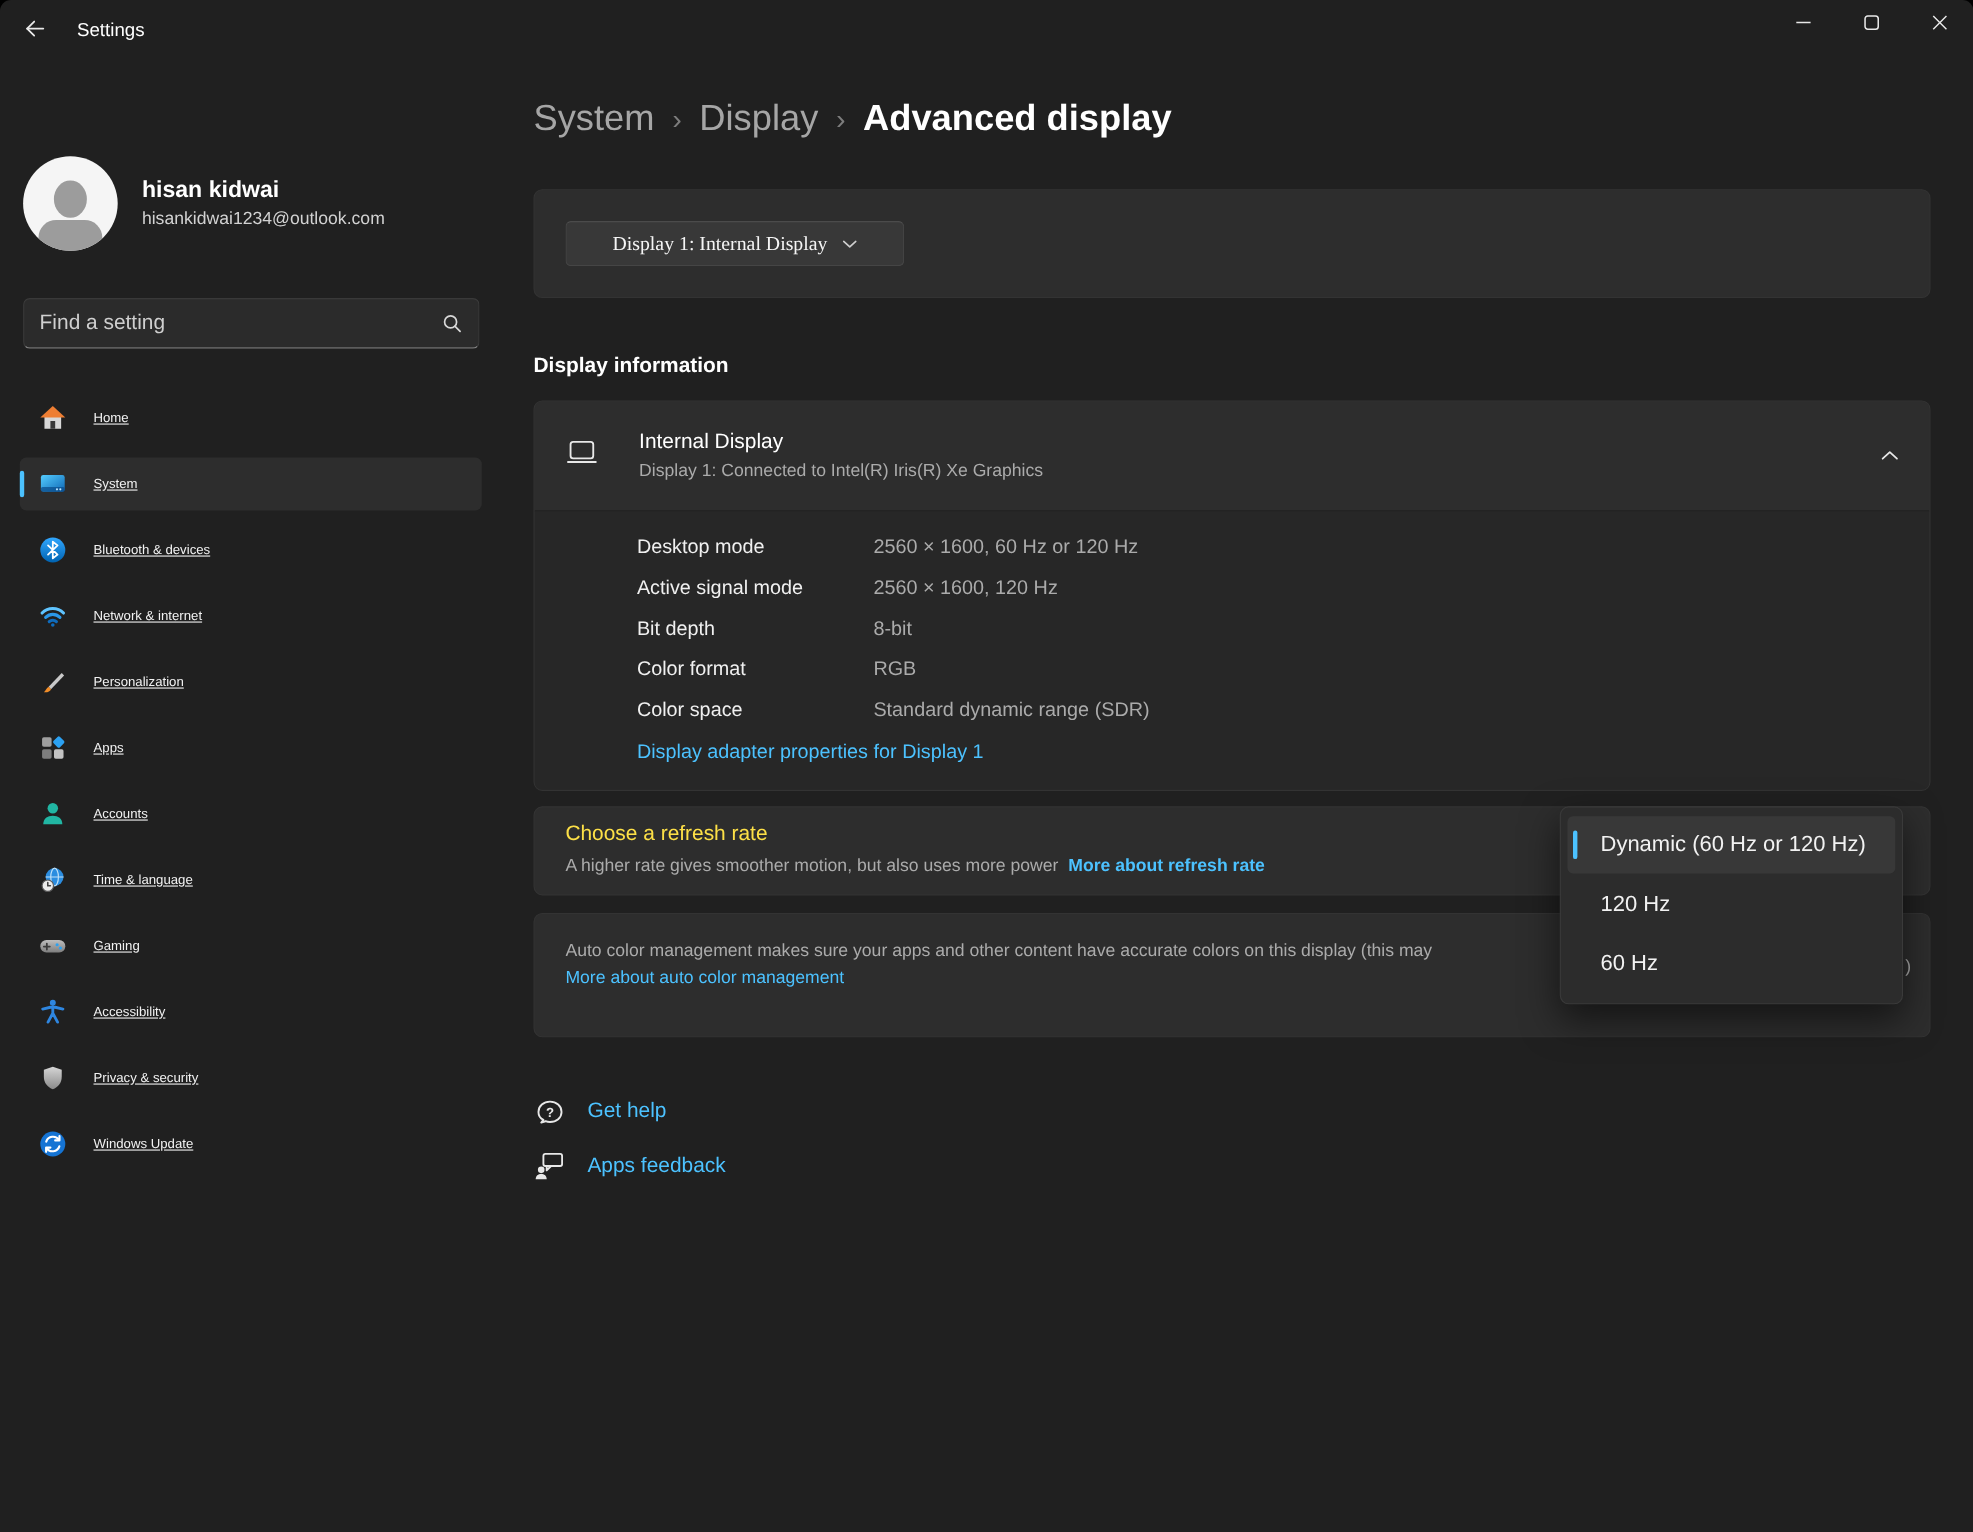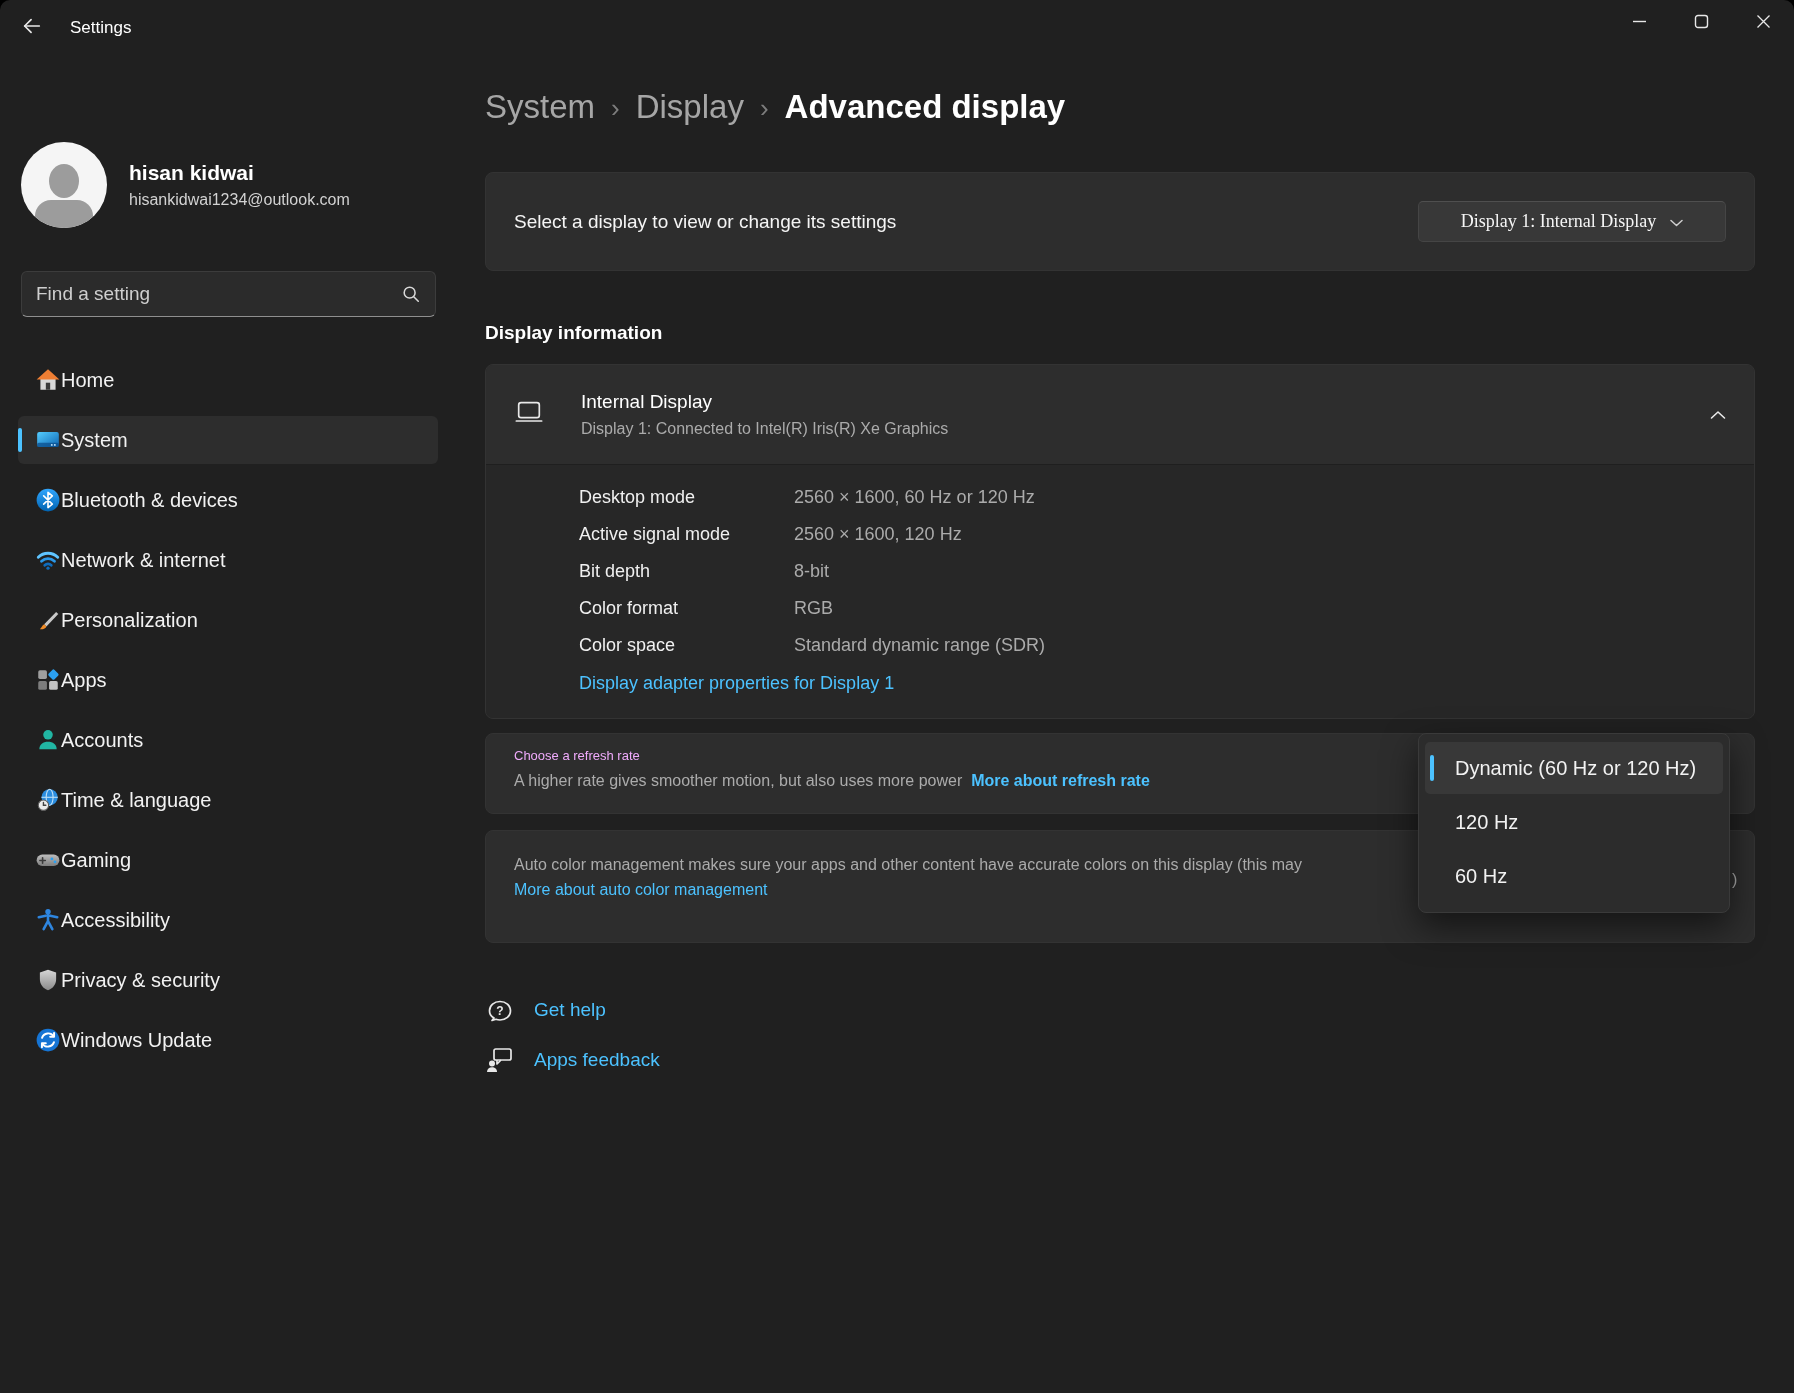--- a/index.html
+++ b/index.html
@@ -27,21 +27,21 @@
   .searchbox { position:absolute; top:215px; left:21px; width:415px; height:46px; background:#2b2b2b; border:1px solid #3c3c3c; border-bottom:1px solid #8f8f8f; border-radius:6px; display:flex; align-items:center; }
   .searchbox input { flex:1; background:transparent; border:none; outline:none; color:#e6e6e6; font-size:19px; padding:0 14px; font-family:"Liberation Sans", sans-serif; }
   .searchbox input::placeholder { color:#cfcfcf; opacity:1; }
   .search-ic { margin-right:14px; flex:none; display:flex; }
 
   .nav { position:absolute; top:300px; left:18px; width:420px; }
   .nav-item { position:relative; height:48px; margin-bottom:12px; border-radius:6px; display:flex; align-items:center; cursor:pointer; }
   .nav-item.selected { background:#2d2d2d; }
   .nav-item.selected::before { content:""; position:absolute; left:0; top:12px; width:4px; height:24px; border-radius:3px; background:var(--accent); }
   .nav-ic { width:26px; height:26px; margin-left:17px; flex:none; display:flex; align-items:center; justify-content:center; }
-  .nav-label { font-size:20px; color:#f2f2f2; }
+  .nav-label { margin-left:24px; font-size:12px; color:#f2f2f2;text-decoration:underline; }
 
   
   .main { position:absolute; left:460px; top:0; right:0; bottom:0; }
   .breadcrumb { position:absolute; left:25px; top:88px; display:flex; align-items:center; gap:16px; font-size:33px; }
   .crumb { color:#a6a6a6; cursor:pointer; }
   .crumb-sep { color:#7d7d7d; font-size:26px; padding-top:3px; }
   .crumb-current { color:#ffffff; font-weight:bold; }
 
   .card { position:absolute; left:25px; width:1270px; background:#2d2d2d; border:1px solid #333333; border-radius:8px; }
   .card1 { top:172px; height:99px; display:flex; align-items:center; padding:0 28px; }
@@ -56,21 +56,21 @@
   .card2-title-wrap { margin-left:37px; flex:1; }
   .card2-title { font-size:19px; color:#ffffff; }
   .card2-sub { font-size:16px; color:#ababab; margin-top:7px; }
   .card2-body { background:#272727; height:254px; padding-top:14px; }
   .detail-row { height:37px; display:flex; align-items:center; }
   .detail-label { width:215px; margin-left:93px; font-size:18px; color:#f0f0f0; }
   .detail-value { font-size:18px; color:#ababab; }
   .adapter-link { height:39px; display:flex; align-items:center; margin-left:93px; font-size:18px; color:var(--accent); cursor:pointer; }
 
   .card3 { top:733px; height:81px; padding:10px 28px 0 28px; }
-  .card3-title { font-size:13px; color:#f0abfc; margin-top:4px; }
+  .card3-title { font-size:19px; color:#fde047; margin-top:4px; }
   .card3-sub { font-size:16px; color:#ababab; margin-top:9px; }
   .inline-link { color:var(--accent); font-weight:bold; cursor:pointer; }
 
   .card4 { top:830px; height:113px; padding:16px 28px 0 28px; }
   .card4-title { font-size:19px; color:#f5f5f5; margin-top:2px; }
   .card4-sub { font-size:16px; color:#ababab; margin-top:9px; white-space:nowrap; overflow:hidden; }
   .card4-link { font-size:16px; color:var(--accent); margin-top:7px; cursor:pointer; }
   .paren-tail { position:absolute; left:1272px; top:871px; font-size:16px; color:#ababab; z-index:10; }
 
   .menu { position:absolute; left:958px; top:733px; width:312px; height:180px; background:#2c2c2c; border:1px solid #3a3a3a; border-radius:8px; z-index:50; box-shadow:0 14px 34px rgba(0,0,0,.55); padding-top:8px; }
@@ -307,21 +307,20 @@
 
     <div class="breadcrumb">
       <span class="crumb">System</span>
       <span class="crumb-sep">›</span>
       <span class="crumb">Display</span>
       <span class="crumb-sep">›</span>
       <span class="crumb-current">Advanced display</span>
     </div>
 
     <div class="card card1">
-      <div class="card1-label">Select a display to view or change its settings</div>
       <div class="dd-button">
         <span class="dd-button-label">Display 1: Internal Display</span>
         <span><svg width="13" height="8" viewBox="0 0 13 8" fill="none" stroke="#cfcfcf" stroke-width="1.5" stroke-linecap="round" stroke-linejoin="round">
               <path d="M1 1.5 L6.5 6.5 L12 1.5"></path>
             </svg></span>
       </div>
     </div>
 
     <div class="section-title">Display information</div>
 

